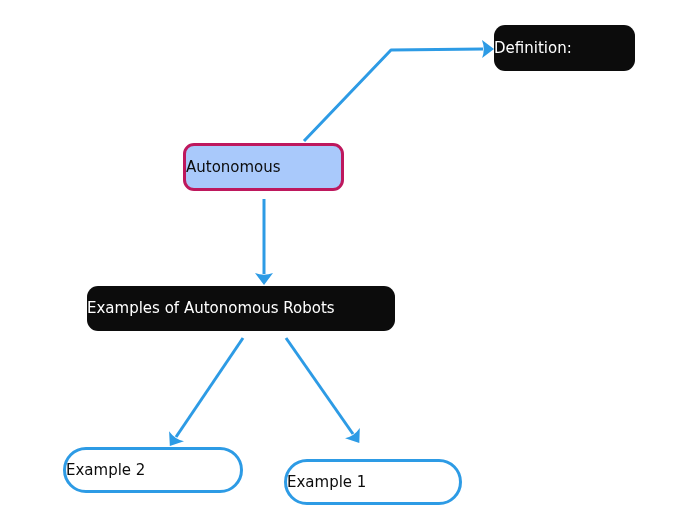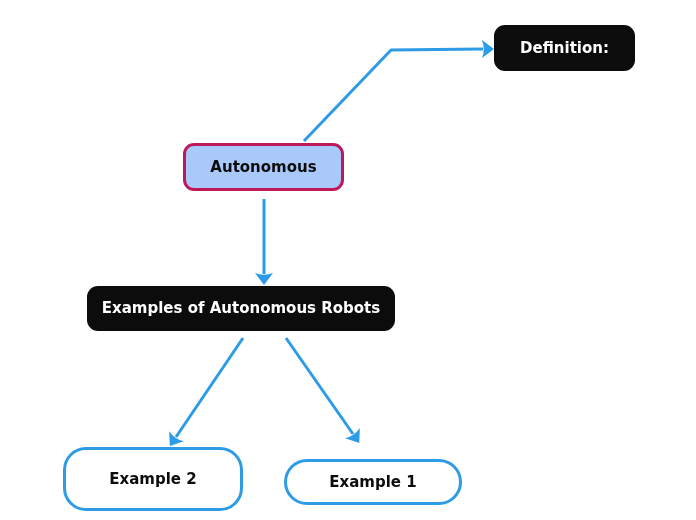--- a/index.html
+++ b/index.html
@@ -20,23 +20,22 @@
     left: 0;
     top: 0;
     width: 696px;
     height: 520px;
     pointer-events: none;
   }
   .node {
     position: absolute;
     display: flex;
     align-items: center;
-    justify-content: center;
     box-sizing: border-box;
-    font-weight: bold;
+    font-weight: normal;
     font-size: 15px;
     line-height: 1;
     white-space: nowrap;
     cursor: default;
   }
   .node-black {
     background: #0c0c0c;
     color: #ffffff;
     border-radius: 11px;
   }
@@ -48,21 +47,21 @@
   }
   .node-outlined {
     background: #ffffff;
     color: #0c0c0c;
     border: 3px solid #2d9be5;
     border-radius: 23px;
   }
   #node-definition { left: 494px; top: 25px;  width: 141px; height: 46px; }
   #node-autonomous { left: 183px; top: 143px; width: 161px; height: 48px; }
   #node-examples   { left: 87px;  top: 286px; width: 308px; height: 45px; }
-  #node-example2   { left: 63px;  top: 447px; width: 180px; height: 64px; }
+  #node-example2   { left: 63px;  top: 447px; width: 180px; height: 46px; }
   #node-example1   { left: 284px; top: 447px; width: 178px; height: 46px; margin-top: 12px; }
 </style>
 </head>
 <body>
 
 <div class="canvas">
 
   <svg class="edges-layer" width="696" height="520" viewBox="0 0 696 520" xmlns="http://www.w3.org/2000/svg">
     <defs>
       <marker id="arrowhead" viewBox="0 0 12 20" refX="1" refY="10" markerWidth="12" markerHeight="20" markerUnits="userSpaceOnUse" orient="auto">

